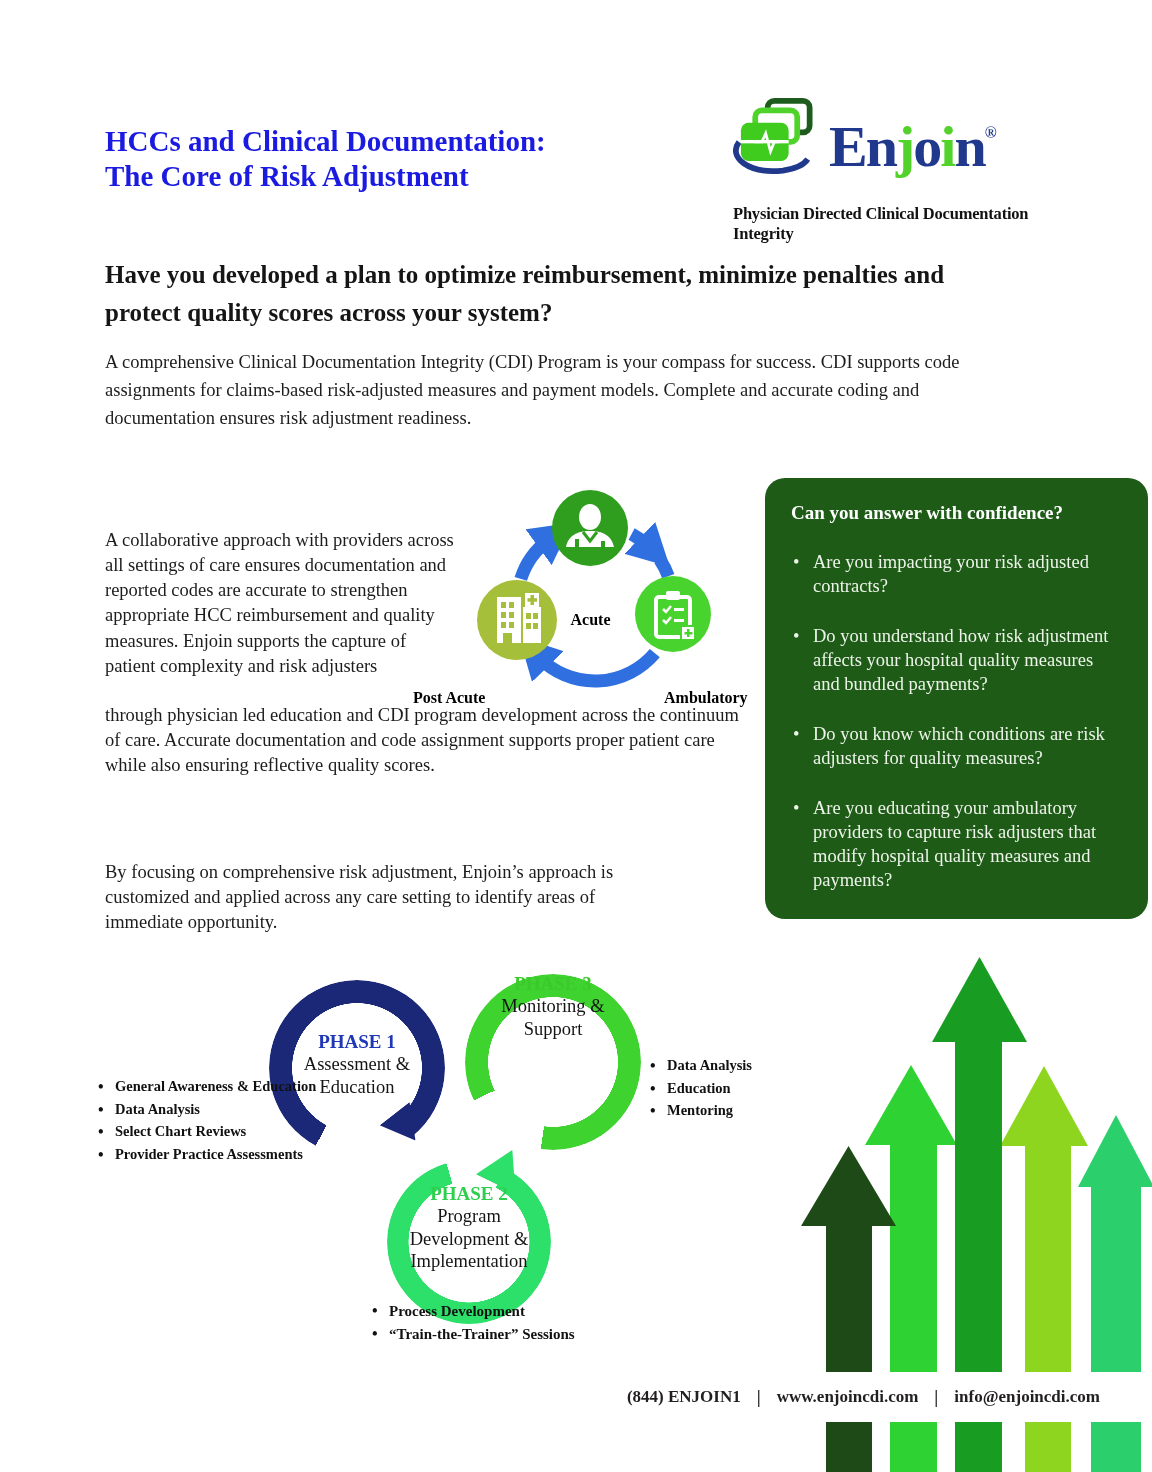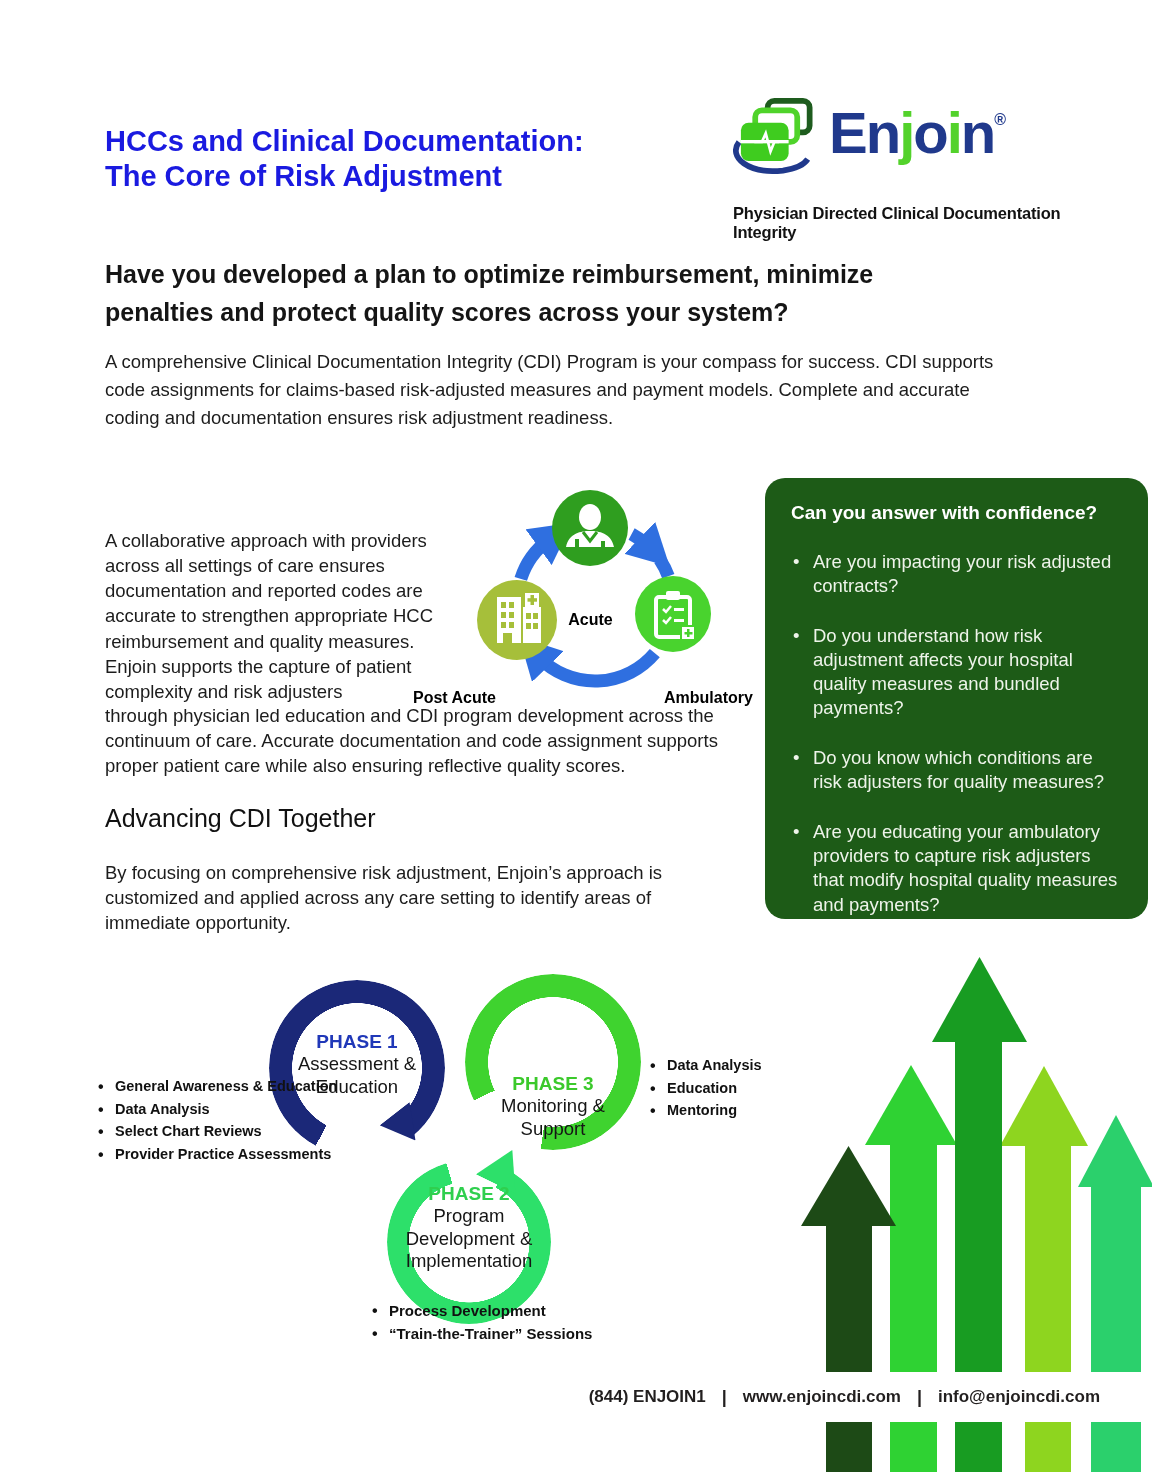--- a/index.html
+++ b/index.html
@@ -1,25 +1,25 @@
 <!DOCTYPE html>
 <html><head>
 <meta charset="utf-8">
 <style>
   html,body{margin:0;padding:0;background:#ffffff;}
   #page{position:relative;width:1152px;height:1472px;background:#fff;overflow:hidden;
-        font-family:Liberation Sans, sans-serif;color:#1a1a1a;}
+        font-family:Liberation Serif, serif;color:#1a1a1a;}
   .abs{position:absolute;}
 
   
   #page-title{left:105px;top:124px;width:620px;font-size:29px;font-weight:700;
               color:#1a1ae0;line-height:1.2;}
   #logo{left:733px;top:98px;width:350px;}
   #logo-row{display:flex;align-items:flex-start;}
-  #wordmark{font-size:58px;font-weight:700;letter-spacing:-2px;line-height:1;margin-top:6px;}
+  #wordmark{font-size:58px;font-weight:700;letter-spacing:-2px;line-height:1;margin-top:20px;}
   .lw-navy{color:#20398c;} .lw-green{color:#53d22b;}
   #registered{font-size:16px;color:#20398c;font-weight:700;vertical-align:28px;letter-spacing:0;}
   #logo-tagline{font-size:16.5px;font-weight:600;color:#121212;margin-top:18px;letter-spacing:-0.2px;}
 
   
   #headline{left:105px;top:256px;width:840px;font-size:25px;font-weight:700;line-height:1.5;color:#151515;}
   #intro{left:105px;top:348px;width:905px;font-size:18.5px;line-height:1.52;color:#1c1c1c;}
 
   
   #sec1-heading{left:105px;top:444px;width:520px;font-size:25px;font-weight:400;color:#111;line-height:1.3;}
@@ -58,21 +58,21 @@
      background:conic-gradient(from 0deg,transparent 0deg 26deg,#2de06a 26deg 344deg,transparent 344deg 360deg);}
   .tri{clip-path:polygon(50% 0,100% 100%,0 100%);}
   #phase1-arrow{left:386px;top:1110px;width:38px;height:34px;background:#1b2878;transform:rotate(142deg);}
   #phase2-arrow{left:482px;top:1148px;width:44px;height:38px;background:#2de06a;transform:rotate(26deg);}
 
   .phase-text{text-align:center;line-height:1.22;}
   .phase-label{font-size:19px;font-weight:700;}
   .phase-sub{font-size:18.5px;color:#151515;}
   #phase1-text{left:267px;top:1030px;width:180px;}
   #phase1-text .phase-label{color:#2038b8;}
-  #phase3-text{left:463px;top:1072px;width:180px;}
+  #phase3-text{left:463px;top:972px;width:180px;}
   #phase3-text .phase-label{color:#3bc92b;}
   #phase2-text{left:379px;top:1182px;width:180px;}
   #phase2-text .phase-label{color:#2fcf4e;}
 
   .side-list{list-style:none;margin:0;padding:0;font-size:14.5px;font-weight:700;color:#111;}
   .side-list li{position:relative;padding-left:17px;margin-bottom:5px;line-height:1.22;}
   .side-list li::before{content:"\2022";position:absolute;left:0;top:-1px;font-size:16px;}
   #phase1-bullets{left:98px;top:1078px;width:265px;}
   #phase3-bullets{left:650px;top:1057px;width:150px;}
   #phase2-bullets{left:372px;top:1302px;width:280px;font-size:15px;}
@@ -195,21 +195,20 @@
   <div class="abs" id="confidence-box">
     <div id="confidence-heading">Can you answer with confidence?</div>
     <ul id="confidence-list">
       <li>Are you impacting your risk adjusted contracts?</li>
       <li>Do you understand how risk adjustment affects your hospital quality measures and bundled payments?</li>
       <li>Do you know which conditions are risk adjusters for quality measures?</li>
       <li>Are you educating your ambulatory providers to capture risk adjusters that modify hospital quality measures and payments?</li>
     </ul>
   </div>
 
-  <div class="abs" id="sec2-heading">Advancing CDI Together</div>
   <div class="abs" id="sec2-para">By focusing on comprehensive risk adjustment, Enjoin’s approach is customized and applied across any care setting to identify areas of immediate  opportunity.</div>
 
   <div class="abs ring" id="phase1-ring"></div>
   <div class="abs ring" id="phase3-ring"></div>
   <div class="abs ring" id="phase2-ring"></div>
   <div class="abs tri" id="phase1-arrow"></div>
   <div class="abs tri" id="phase2-arrow"></div>
 
   <div class="abs phase-text" id="phase1-text">
     <div class="phase-label">PHASE 1</div>

